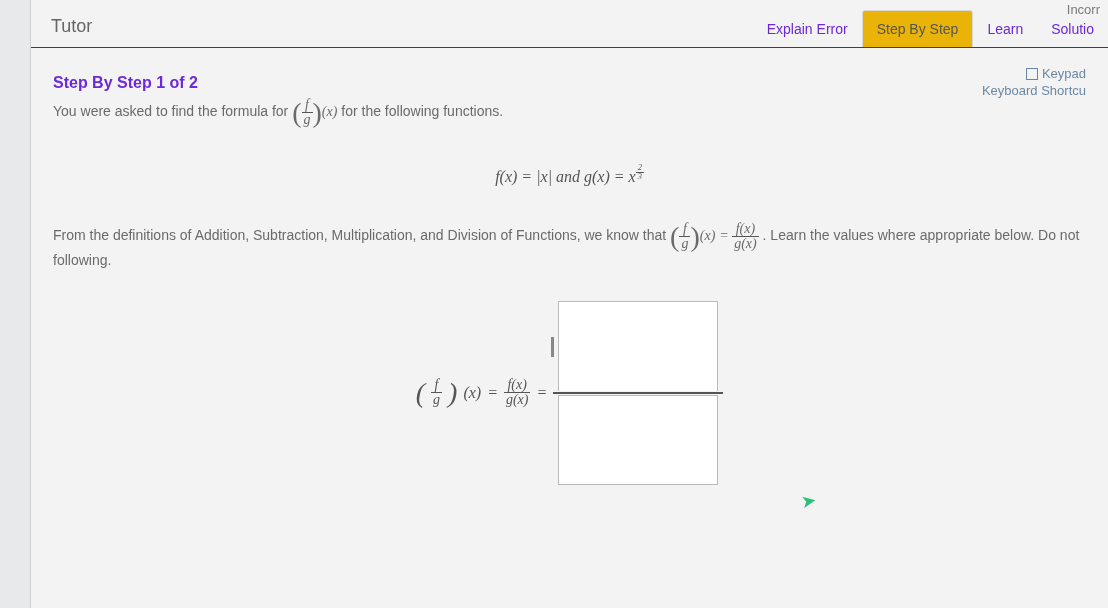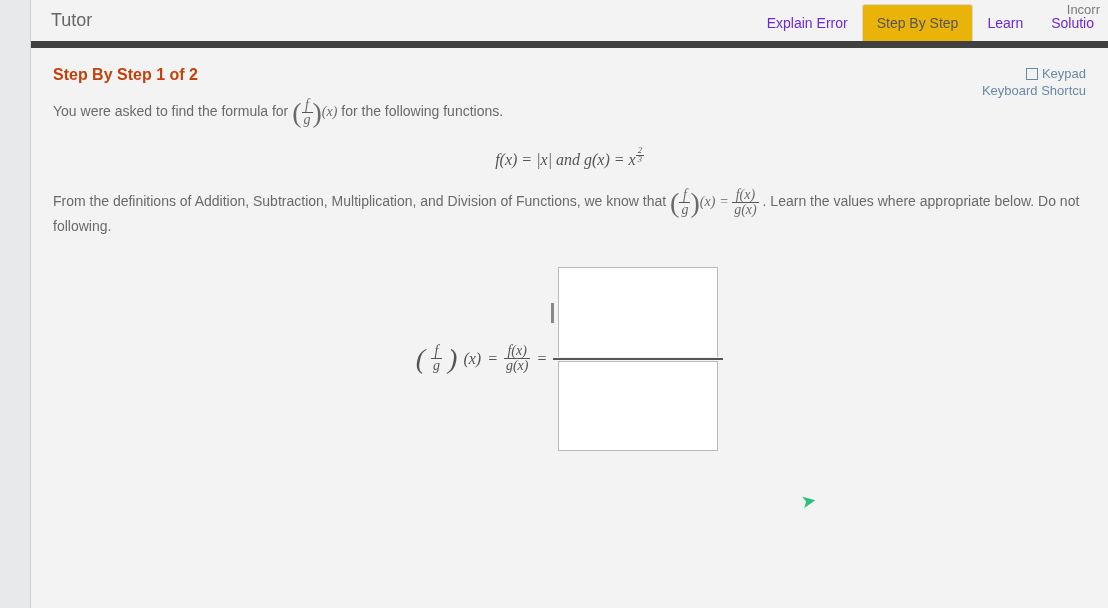--- a/index.html
+++ b/index.html
@@ -19,21 +19,21 @@
     right: 0;
     bottom: 0;
     background: #f3f3f3;
     border-left: 1px solid #d0d0d0;
   }
   .topbar {
     display: flex;
     align-items: flex-end;
     justify-content: space-between;
     padding: 8px 0 0 20px;
-    border-bottom: 7px solid #404040;
+    border-bottom: 1px solid #404040;
     height: 48px;
   }
   .title {
     font-size: 18px;
     color: #666;
     padding-bottom: 10px;
   }
   .status-top {
     position: absolute;
     top: 2px;
@@ -64,21 +64,22 @@
     position: relative;
   }
   .step-head {
     display: flex;
     justify-content: space-between;
     align-items: flex-start;
   }
   .step-title {
     font-weight: bold;
     font-size: 16px;
-    color: #c2410c;
+    color: #6d28d9;
+    margin-top: 8px;
   }
   .kb-links {
     text-align: right;
     font-size: 13px;
     color: #6a88a6;
   }
   .kb-links .keypad {
     display: inline-flex;
     align-items: center;
     gap: 4px;
@@ -110,21 +111,21 @@
     text-align: center;
     font-family: "Times New Roman", serif;
     font-style: italic;
     font-size: 14px;
     line-height: 1;
   }
   .ifrac .num { display: block; border-bottom: 1px solid #555; padding: 0 2px; }
   .ifrac .den { display: block; padding: 0 2px; }
   .center-eq {
     text-align: center;
-    margin: 20px 0;
+    margin: 37px 0;
     font-family: "Times New Roman", serif;
     font-style: italic;
     font-size: 16px;
     color: #555;
   }
   .sup { font-size: 0.65em; vertical-align: super; }
   .sub-small { font-size: 0.6em; }
   .answer-row {
     display: flex;
     align-items: center;

